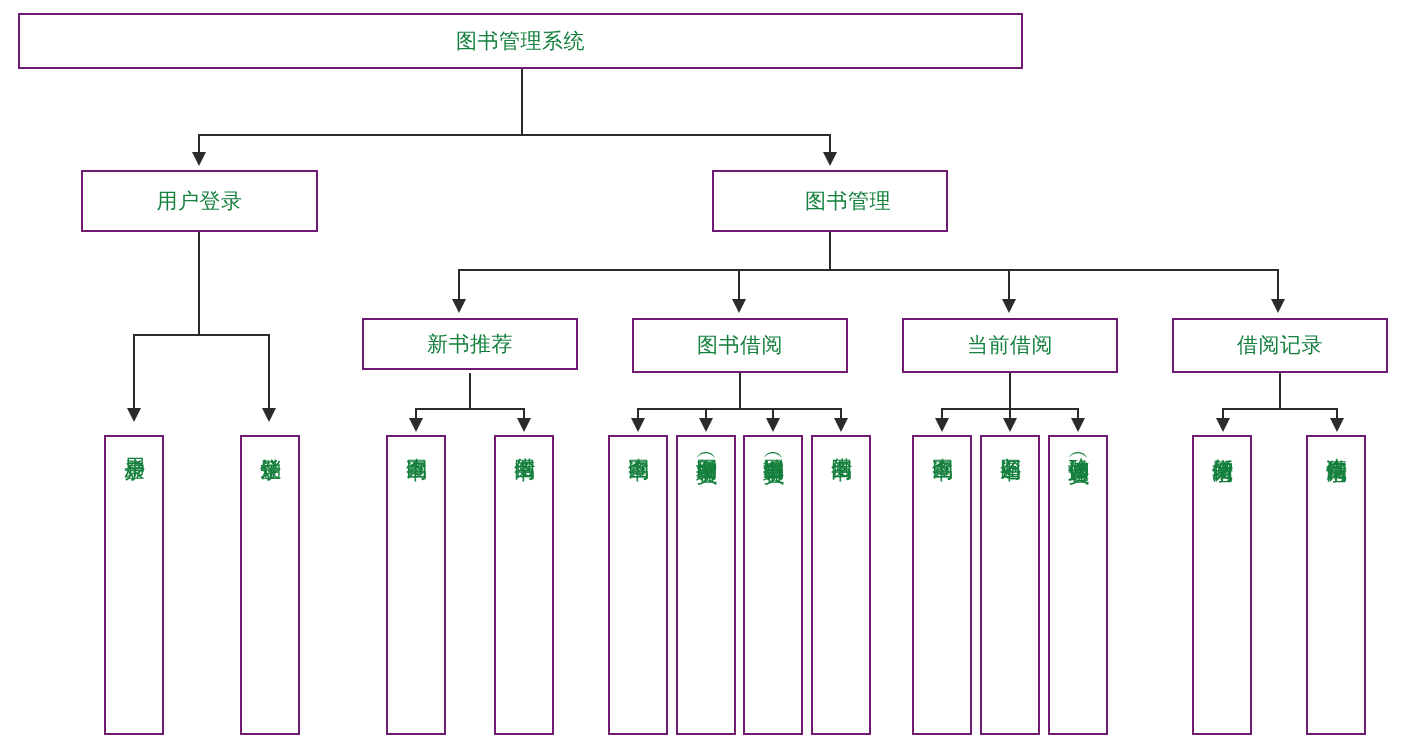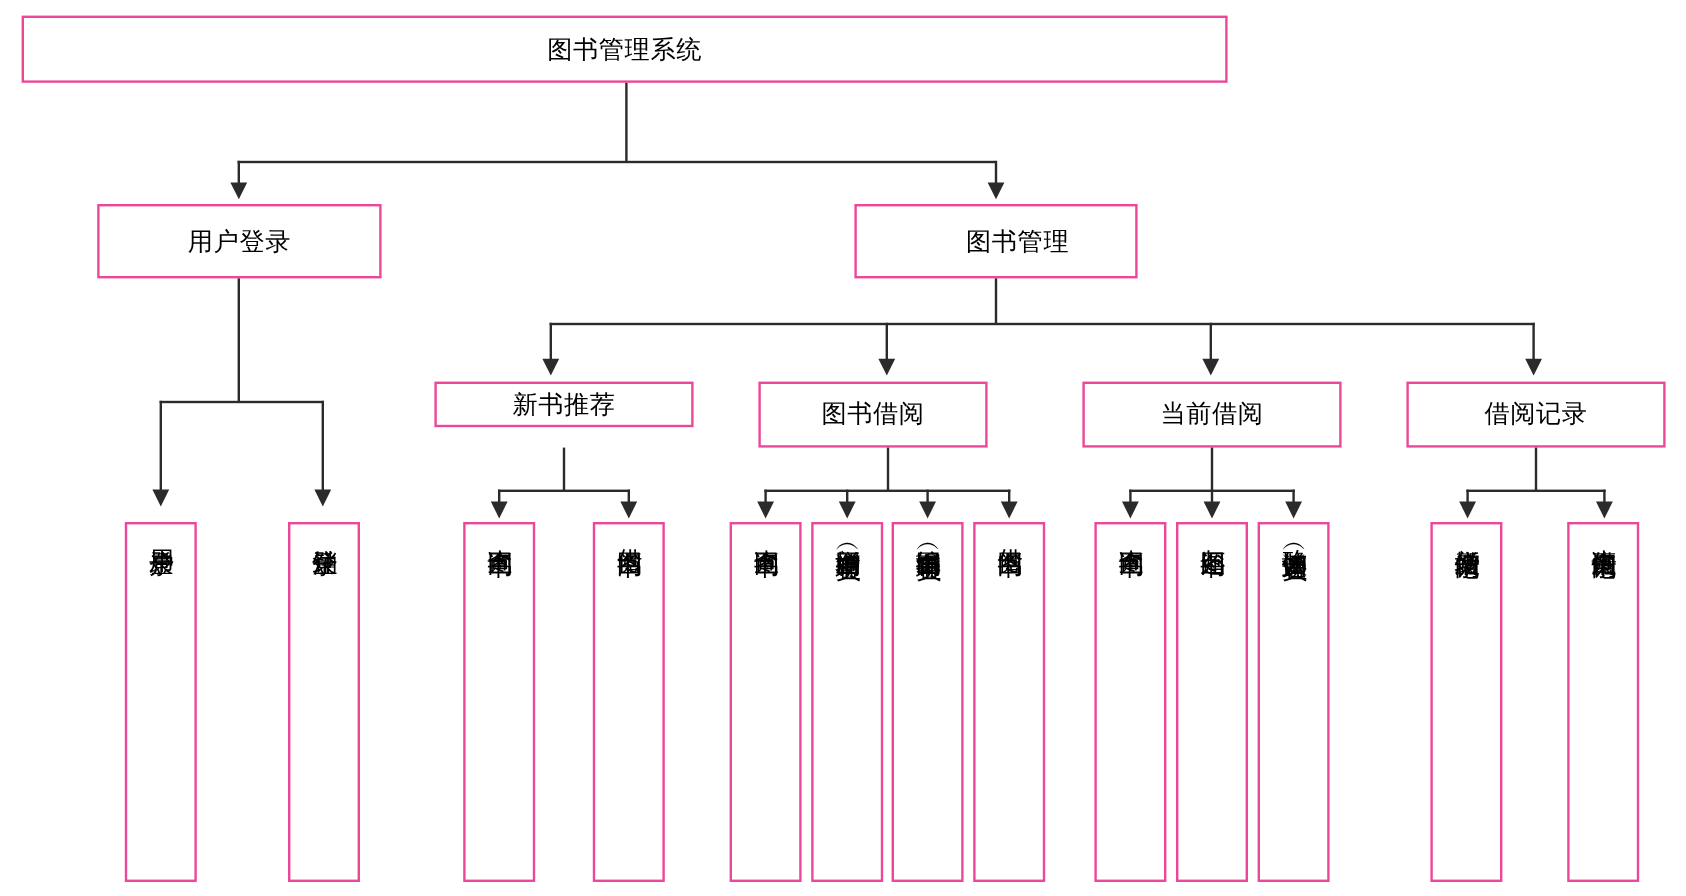--- a/index.html
+++ b/index.html
@@ -15,26 +15,26 @@
     position: relative;
     width: 1405px;
     height: 747px;
     background: #ffffff;
     overflow: hidden;
   }
   
   .box {
     position: absolute;
     box-sizing: border-box;
-    border: 2px solid #ec4899;
+    border: 2px solid #701a75;
     background: #ffffff;
     display: flex;
     align-items: center;
     justify-content: center;
-    color: #000000;
+    color: #15803d;
   }
   .box .lbl {
     display: block;
     text-align: center;
     line-height: 1.0;
   }
   .box.horiz .lbl {
     font-size: 21px;
     letter-spacing: 0.5px;
     white-space: nowrap;
@@ -116,24 +116,24 @@
   <div class="hline" style="left:458px; top:269px; width:821px;"></div>
   <div class="vline" style="left:458px; top:269px; height:32px;"></div>
   <div class="arrow" style="left:452px; top:299px;"></div>
   <div class="vline" style="left:738px; top:269px; height:32px;"></div>
   <div class="arrow" style="left:732px; top:299px;"></div>
   <div class="vline" style="left:1008px; top:269px; height:32px;"></div>
   <div class="arrow" style="left:1002px; top:299px;"></div>
   <div class="vline" style="left:1277px; top:269px; height:32px;"></div>
   <div class="arrow" style="left:1271px; top:299px;"></div>
 
-  <div class="box horiz" style="left:362px; top:318px; width:216px; height:38px;">
+  <div class="box horiz" style="left:362px; top:318px; width:216px; height:52px;">
     <span class="lbl">新书推荐</span>
   </div>
-  <div class="box horiz" style="left:632px; top:318px; width:191px; height:55px;">
+  <div class="box horiz" style="left:632px; top:318px; width:216px; height:55px;">
     <span class="lbl">图书借阅</span>
   </div>
   <div class="box horiz" style="left:1172px; top:318px; width:216px; height:55px;">
     <span class="lbl">借阅记录</span>
   </div>
   <div class="box horiz" style="left:902px; top:318px; width:216px; height:55px;">
     <span class="lbl">当前借阅</span>
   </div>
 
   <div class="vline" style="left:469px; top:373px; height:36px;"></div>

